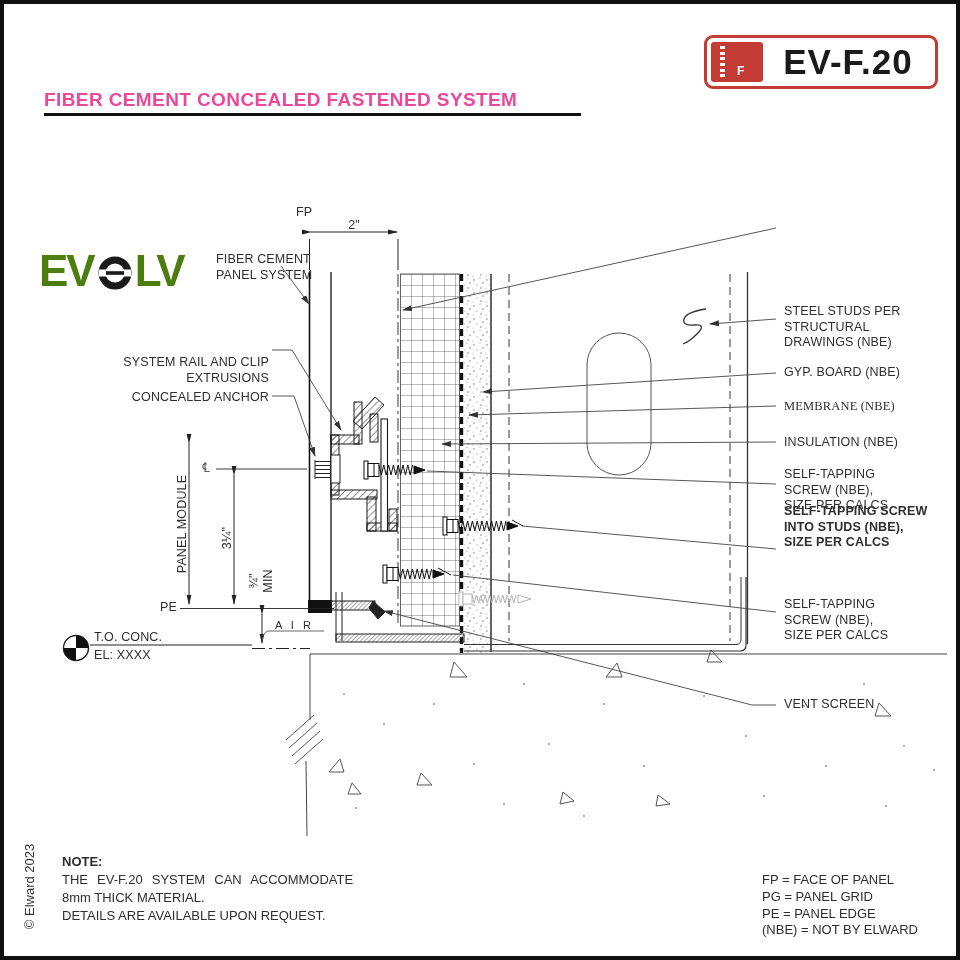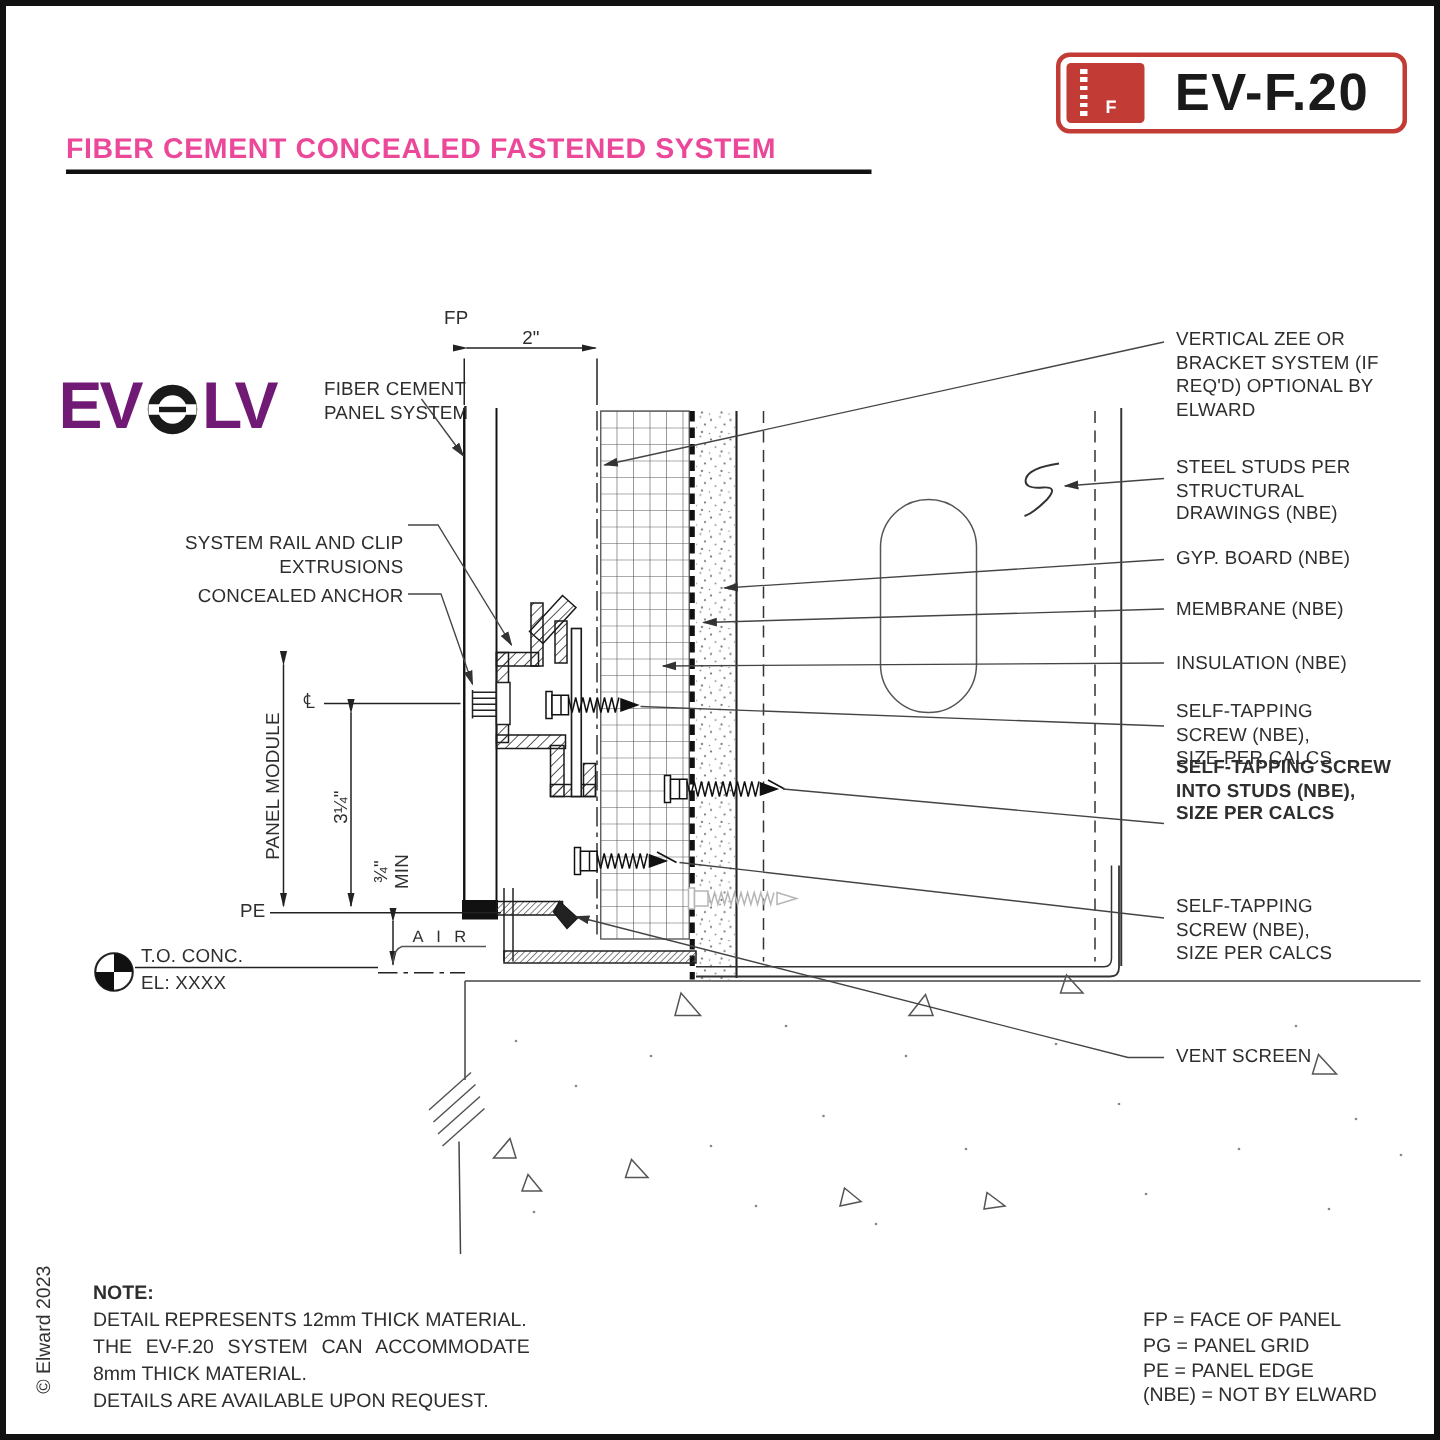--- a/index.html
+++ b/index.html
@@ -15,21 +15,21 @@
   #title{position:absolute;left:40px;top:85px;font-size:19px;font-weight:bold;color:#ec4899;letter-spacing:.4px;white-space:nowrap;}
   #title-rule{position:absolute;left:40px;top:109px;width:537px;height:3px;background:#111;}
   #badge{position:absolute;left:700px;top:31px;width:234px;height:54px;border:3px solid #c23b34;
          border-radius:9px;box-sizing:border-box;background:#fff;display:flex;align-items:center;}
   #badge-code{flex:1;text-align:center;font-size:35px;font-weight:600;color:#1a1a1a;letter-spacing:1px;padding-left:54px;}
   #badge-sq{position:absolute;left:4px;top:4px;width:52px;height:40px;background:#c23b34;border-radius:3px;}
   .badge-bar{position:absolute;width:5px;height:15px;
      background:repeating-linear-gradient(to bottom,#fff 0 3px,rgba(255,255,255,0) 3px 5.5px);}
   #badge-f{position:absolute;left:26px;top:22px;color:#fff;font-weight:bold;font-size:12px;}
   #logo{position:absolute;left:35px;top:243px;display:flex;align-items:center;height:48px;}
-  .logo-txt{font-size:44px;font-weight:800;letter-spacing:-2px;color:#701a75;}
+  .logo-txt{font-size:44px;font-weight:800;letter-spacing:-2px;color:#4d7c0f;}
   #logo-o{position:relative;width:36px;height:38px;margin:4px 2px 0 3px;}
   #note{position:absolute;left:58px;top:849px;width:335px;font-size:13px;line-height:18px;}
   #note b{display:block;}
   .wide{word-spacing:5.5px;}
   #legend{position:absolute;left:758px;top:868px;font-size:13px;line-height:16.8px;white-space:pre-line;}
   #copyright{position:absolute;left:-35px;top:875px;width:120px;text-align:center;
              transform:rotate(-90deg);font-size:13px;color:#333;}
   .co{position:absolute;left:780px;width:172px;}
 </style>
 </head>
@@ -258,44 +258,39 @@
   <div class="lbl rot" style="left:179px;top:520px;">PANEL MODULE</div>
   <div class="lbl" style="left:198px;top:456px;font-size:14px;">℄</div>
   <div class="lbl rot" style="left:224px;top:534px;">3¼"</div>
   <div class="lbl rot rot2" style="left:257px;top:577px;">¾"
 MIN</div>
   <div class="lbl" style="left:156px;top:596px;">PE</div>
   <div class="lbl" style="left:271px;top:614px;font-size:11px;letter-spacing:3px;">A I R</div>
   <div class="lbl" style="left:90px;top:626px;">T.O. CONC.</div>
   <div class="lbl" style="left:90px;top:644px;">EL: XXXX</div>
 
-  <div class="lbl co" style="top:215px;">VERTICAL ZEE OR
-BRACKET SYSTEM (IF
-REQ'D) OPTIONAL BY
-ELWARD</div>
   <div class="lbl co" style="top:300px;">STEEL STUDS PER
 STRUCTURAL
 DRAWINGS (NBE)</div>
   <div class="lbl co" style="top:361px;">GYP. BOARD (NBE)</div>
-  <div class="lbl co" style="top:395px;">MEMBRANE (NBE)</div>
+  <div class="lbl co" style="top:395px;font-family:Liberation Serif, serif;">MEMBRANE (NBE)</div>
   <div class="lbl co" style="top:431px;">INSULATION (NBE)</div>
   <div class="lbl co" style="top:463px;">SELF-TAPPING
 SCREW (NBE),
 SIZE PER CALCS</div>
   <div class="lbl co" style="top:500px;font-weight:bold;">SELF-TAPPING SCREW
 INTO STUDS (NBE),
 SIZE PER CALCS</div>
   <div class="lbl co" style="top:593px;">SELF-TAPPING
 SCREW (NBE),
 SIZE PER CALCS</div>
   <div class="lbl co" style="top:693px;">VENT SCREEN</div>
 
   <div id="note">
     <b>NOTE:</b>
-    <div>DETAIL REPRESENTS 12mm THICK MATERIAL.</div>
     <div class="wide">THE EV-F.20 SYSTEM CAN ACCOMMODATE</div>
     <div>8mm THICK MATERIAL.</div>
     <div>DETAILS ARE AVAILABLE UPON REQUEST.</div>
   </div>
 
   <div id="legend">FP = FACE OF PANEL
 PG = PANEL GRID
 PE = PANEL EDGE
 (NBE) = NOT BY ELWARD</div>
 

